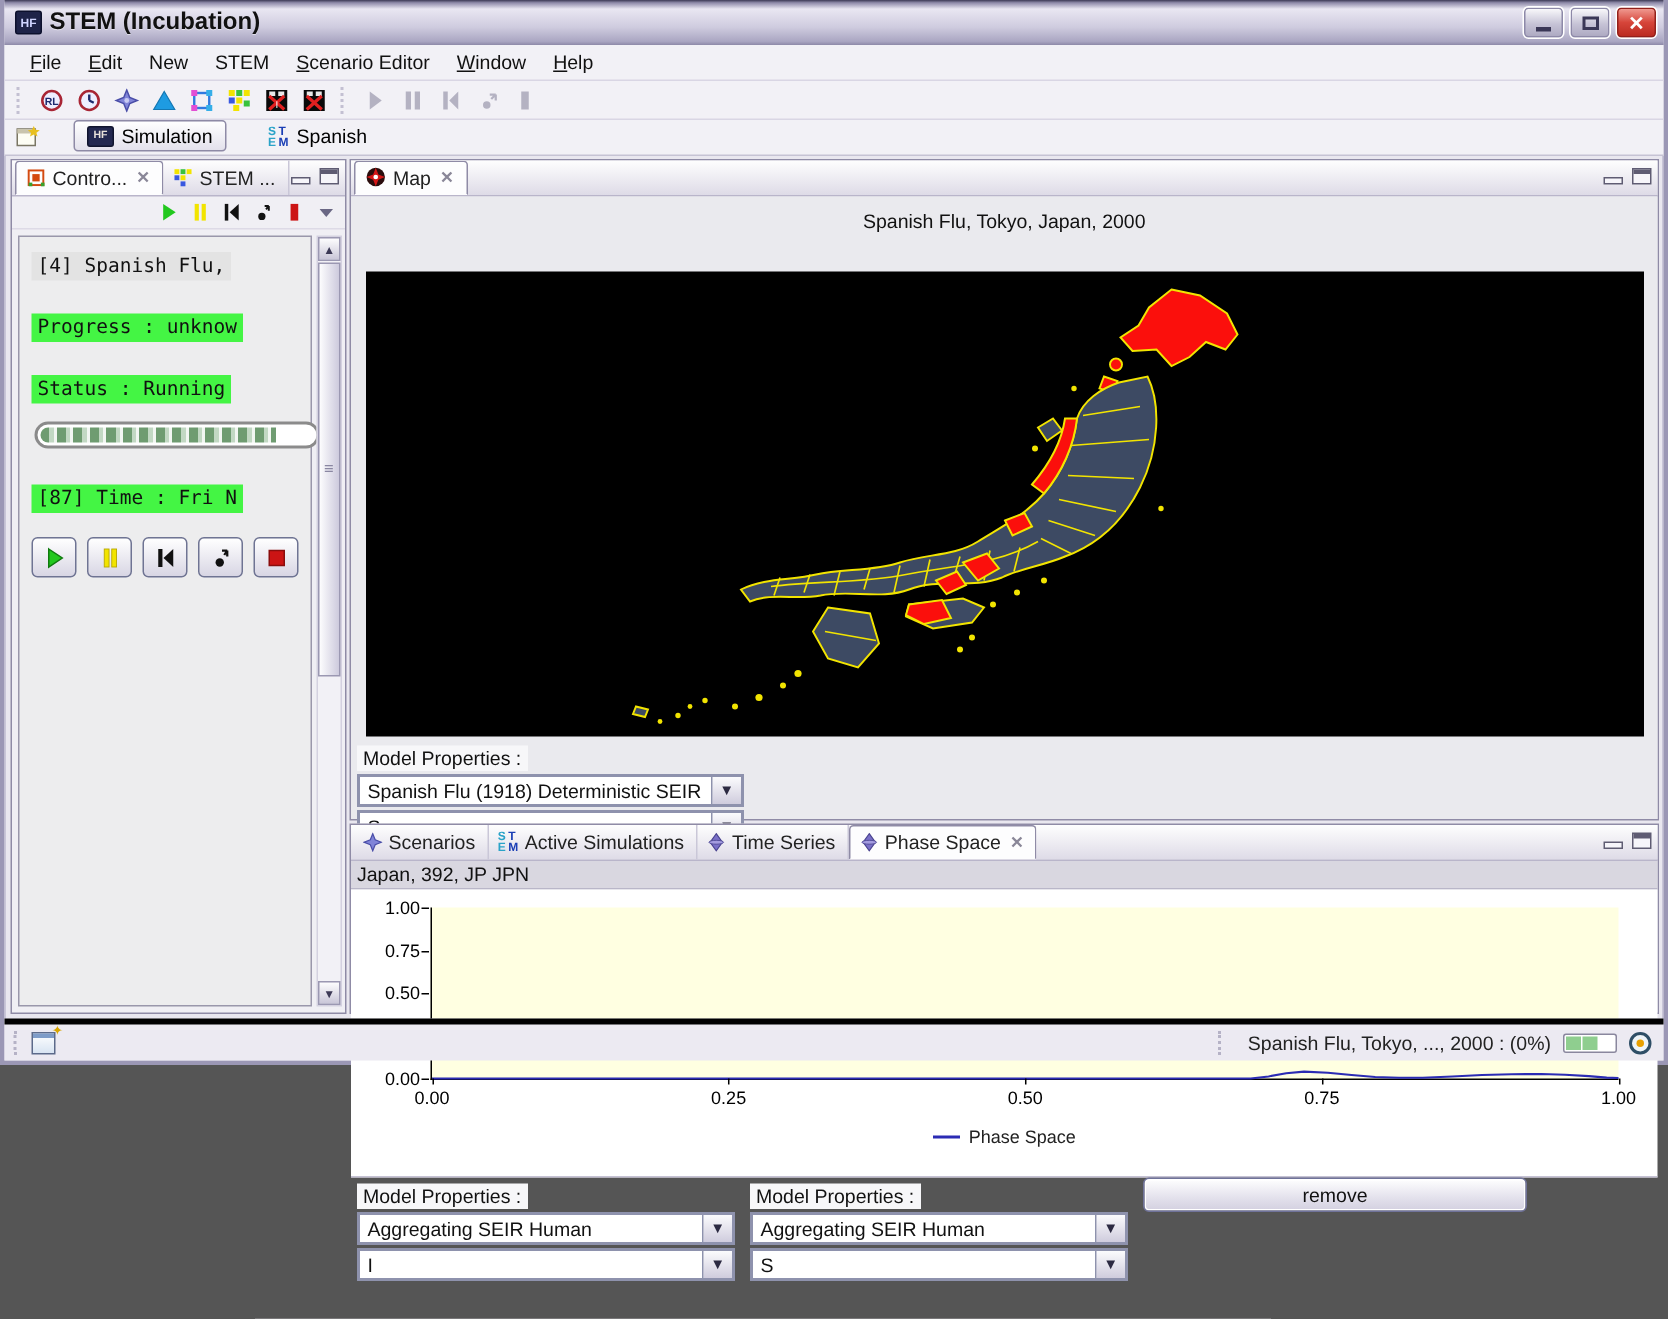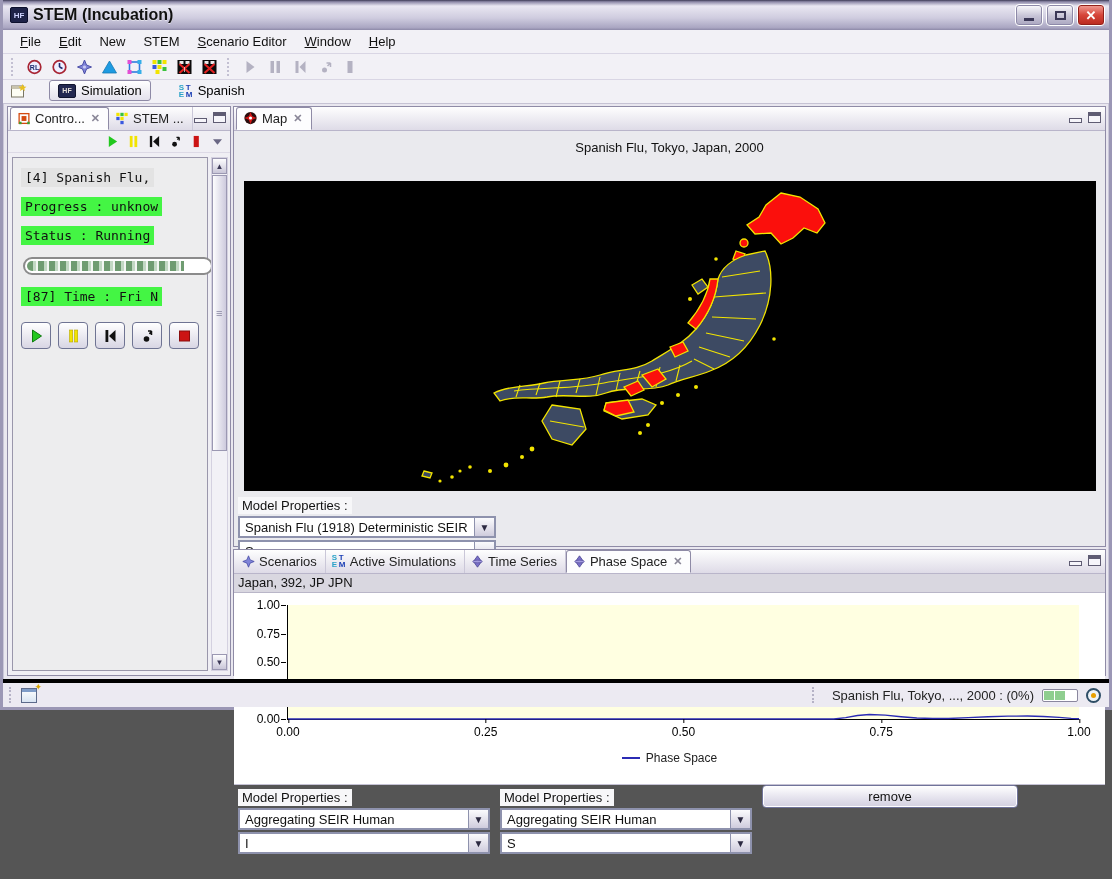--- a/index.html
+++ b/index.html
@@ -55,21 +55,21 @@
   .mmicon.min{ height:5px; margin-top:6px; border-width:1px;}
   .mmicon.max::before{ content:""; position:absolute; left:0; right:0; top:0; height:3px; background:#5f5c73;}
   
   #leftview{ left:3px; top:1px; width:224px; bottom:2px;}
   .view-toolbar{ height:22px; display:flex; justify-content:flex-end; align-items:center; gap:7px; padding-right:6px;
      background:#f0eff4; border-bottom:1px solid #dddae6;}
   .mini{ width:14px; height:14px; display:flex; align-items:center; justify-content:center;}
   .console-wrap{ position:absolute; left:4px; right:22px; top:50px; bottom:4px; border:1px solid #9a97ab; background:#ededee; padding:10px 8px;}
   .cline{ font-family:"DejaVu Sans Mono", monospace; font-size:13px; color:#111; padding:2px 4px; margin-bottom:10px; display:inline-block; white-space:nowrap;}
   .cline.gray{ background:#e3e3e3;}
-  .cline.green{ background:var(--console-green);}
+  .cline.green{ background:var(--console-green);margin-top:12px;}
   .cprogress{ width:190px; height:18px; border:2px solid #8b8b8b; border-radius:9px; background:#fff; margin:2px 0 12px 2px; padding:2px; overflow:hidden;}
   .cprogress .fill{ height:100%; width:86%;
     background:repeating-linear-gradient(90deg,#6f9c71 0 6px,#c2d8c3 6px 9px,#f2f6f2 9px 11px); border-radius:6px 0 0 6px;}
   .cbtns{ display:flex; gap:7px; margin-top:6px;}
   .cbtn{ width:31px; height:27px; border:1px solid #6f7493; border-radius:4px;
     background:linear-gradient(180deg,#ffffff,#dcdaе8 60%,#cfccdd); background:linear-gradient(180deg,#ffffff,#d8d6e4);
     display:flex; align-items:center; justify-content:center;}
   
   .sbar{ position:absolute; right:2px; top:50px; bottom:4px; width:17px; background:#f2f1f6; border:1px solid #d4d1e0;}
   .sbtn{ position:absolute; left:0; right:0; height:16px; background:linear-gradient(180deg,#fdfdfe,#c9c6d8); border:1px solid #9b98b2;

